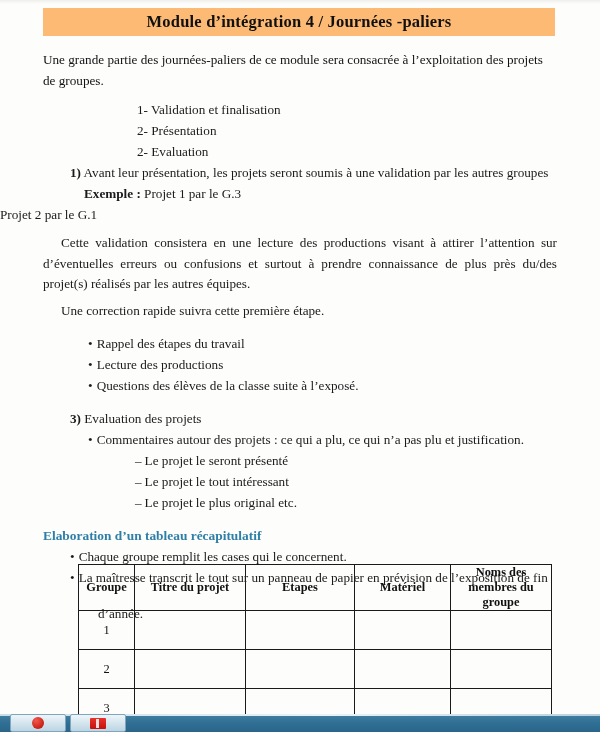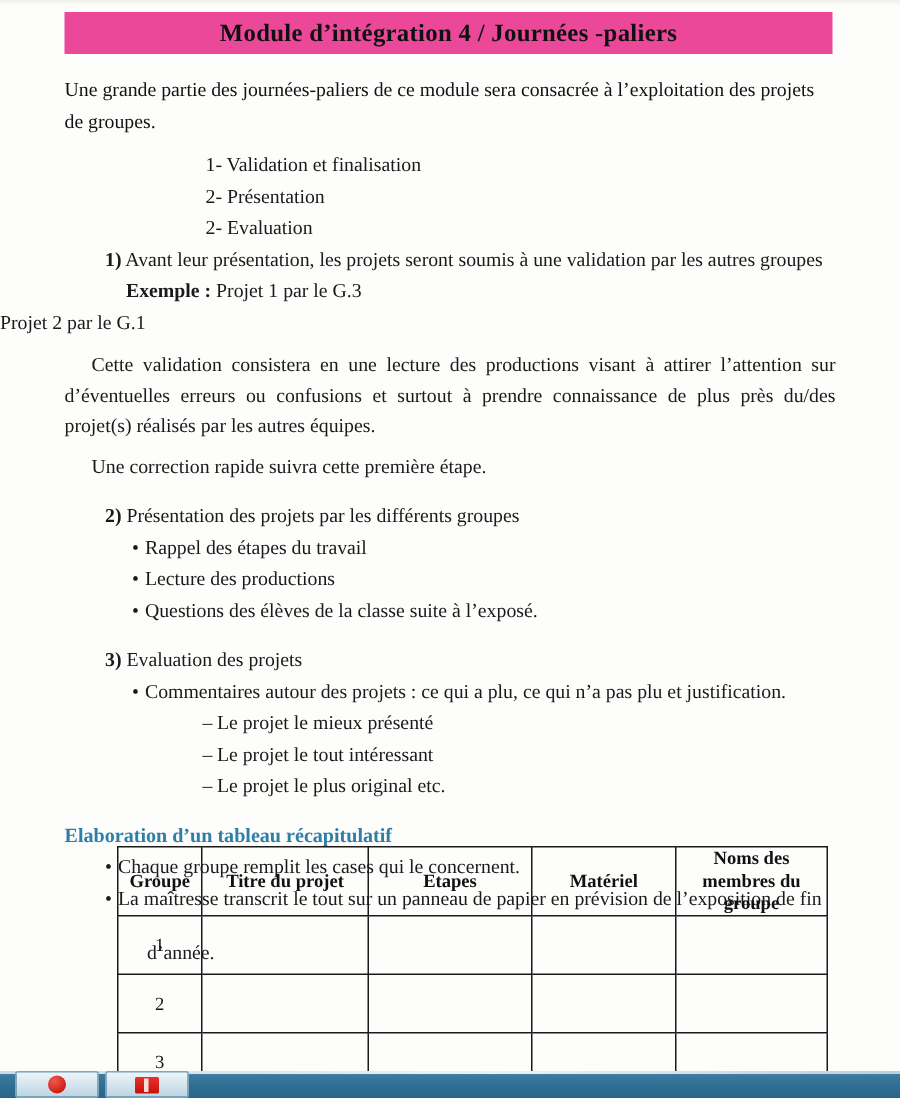--- a/index.html
+++ b/index.html
@@ -36,21 +36,21 @@
     background: linear-gradient(to bottom, #efeeea, #fdfdfc);
   }
 
   
   #title-banner {
     position: absolute;
     left: 43px;
     top: 8px;
     width: 512px;
     height: 28px;
-    background: #ec4899;
+    background: #fdba74;
     display: flex;
     align-items: center;
     justify-content: center;
   }
   #title-banner .title-text {
     font-size: 16.5px;
     font-weight: bold;
     letter-spacing: 0.2px;
     color: #101010;
     white-space: nowrap;
@@ -294,24 +294,20 @@
     <div class="sp8"></div>
 
     <p class="block-para">Cette validation consistera en une lecture des productions visant à attirer l’attention sur d’éventuelles erreurs ou confusions et surtout à prendre connaissance de plus près du/des projet(s) réalisés par les autres équipes.</p>
 
     <div class="sp6"></div>
 
     <p class="single-para">Une correction rapide suivra cette première étape.</p>
 
     <div class="sp12"></div>
 
-    <p class="sec-head">
-      <b>2)</b>
-      <span>Présentation des projets par les différents groupes</span>
-    </p>
 
     <p class="bullet">
       <span class="dot">•</span><span>Rappel des étapes du travail</span>
     </p>
     <p class="bullet">
       <span class="dot">•</span><span>Lecture des productions</span>
     </p>
     <p class="bullet">
       <span class="dot">•</span><span>Questions des élèves de la classe suite à l’exposé.</span>
     </p>
@@ -321,21 +317,21 @@
     <p class="sec-head">
       <b>3)</b>
       <span>Evaluation des projets</span>
     </p>
 
     <p class="bullet">
       <span class="dot">•</span><span>Commentaires autour des projets : ce qui a plu, ce qui n’a pas plu et justification.</span>
     </p>
 
     <p class="dash-item">
-      <span class="dash">–</span><span>Le projet le mieux présenté</span>
+      <span class="dash">–</span><span>Le projet le seront présenté</span>
     </p>
     <p class="dash-item">
       <span class="dash">–</span><span>Le projet le tout intéressant</span>
     </p>
     <p class="dash-item">
       <span class="dash">–</span><span>Le projet le plus original etc.</span>
     </p>
 
     <div class="sp12"></div>
 

